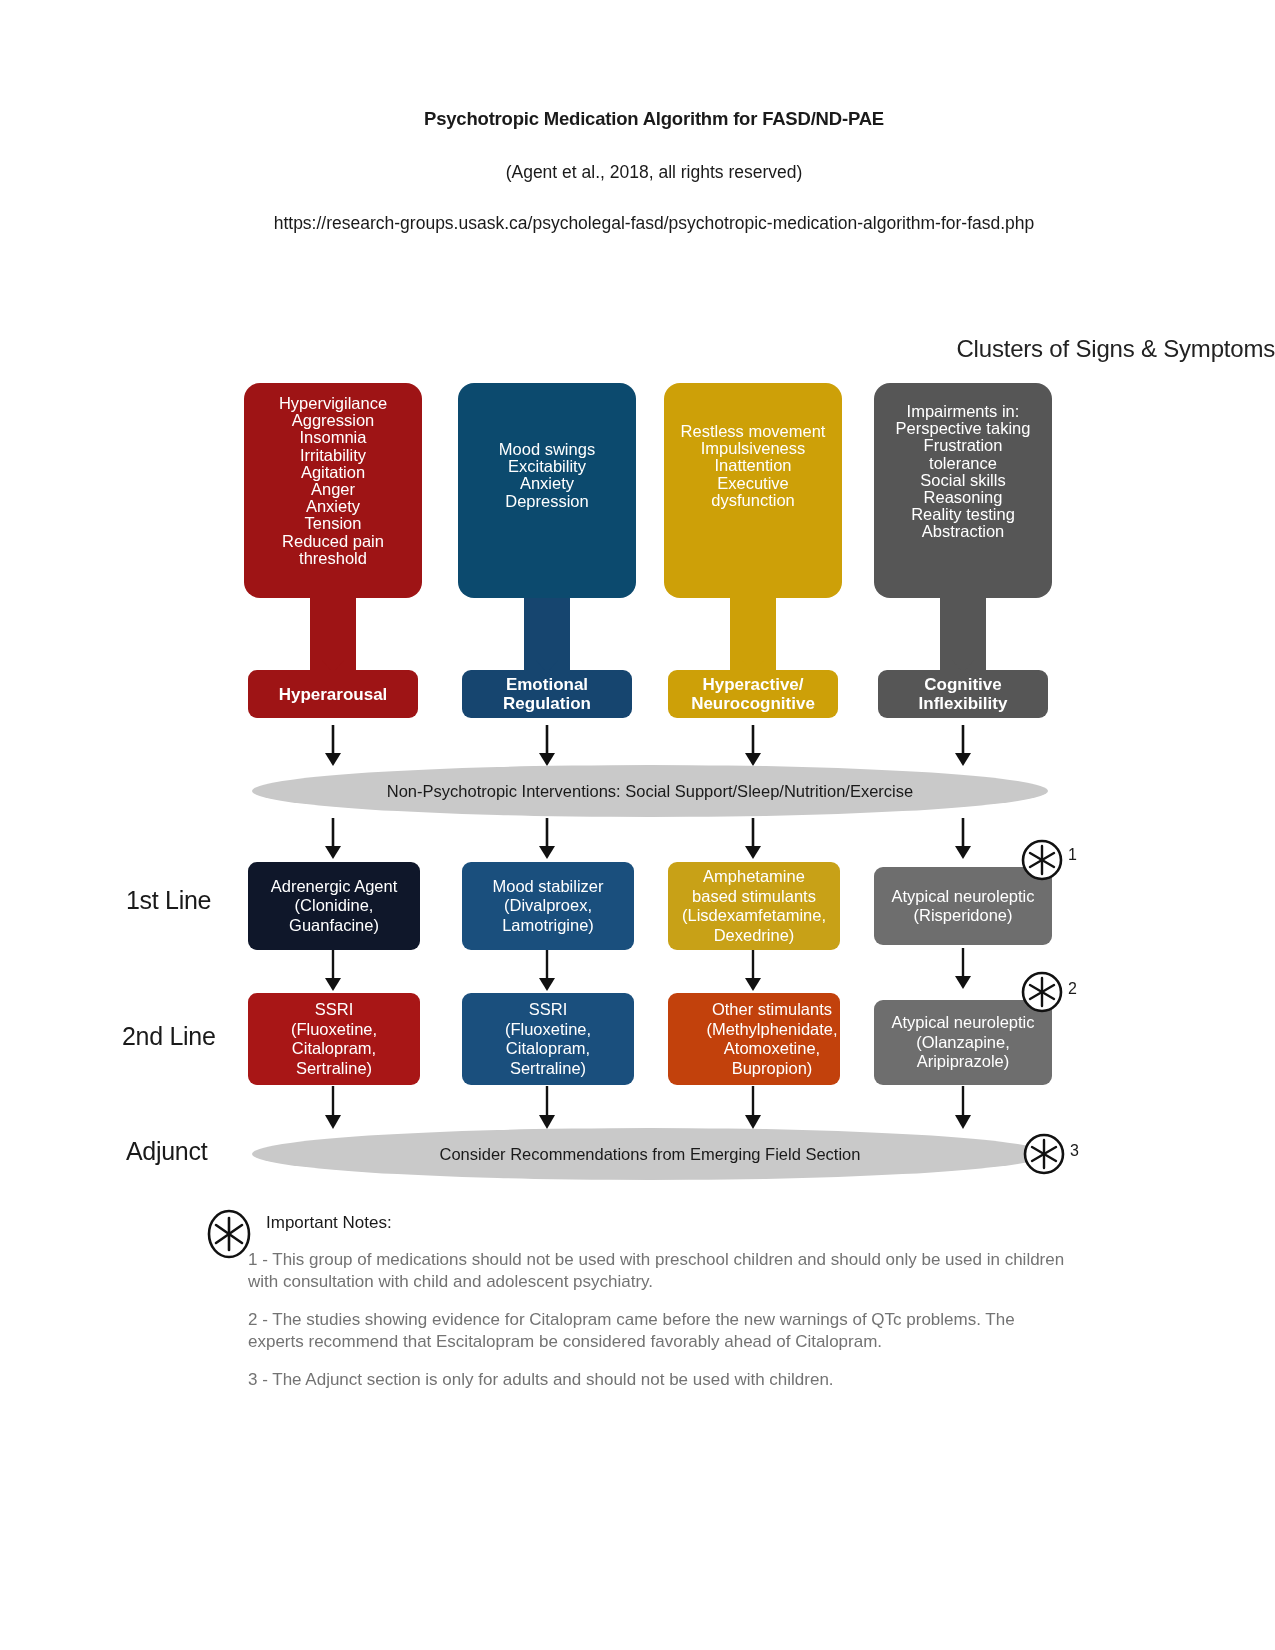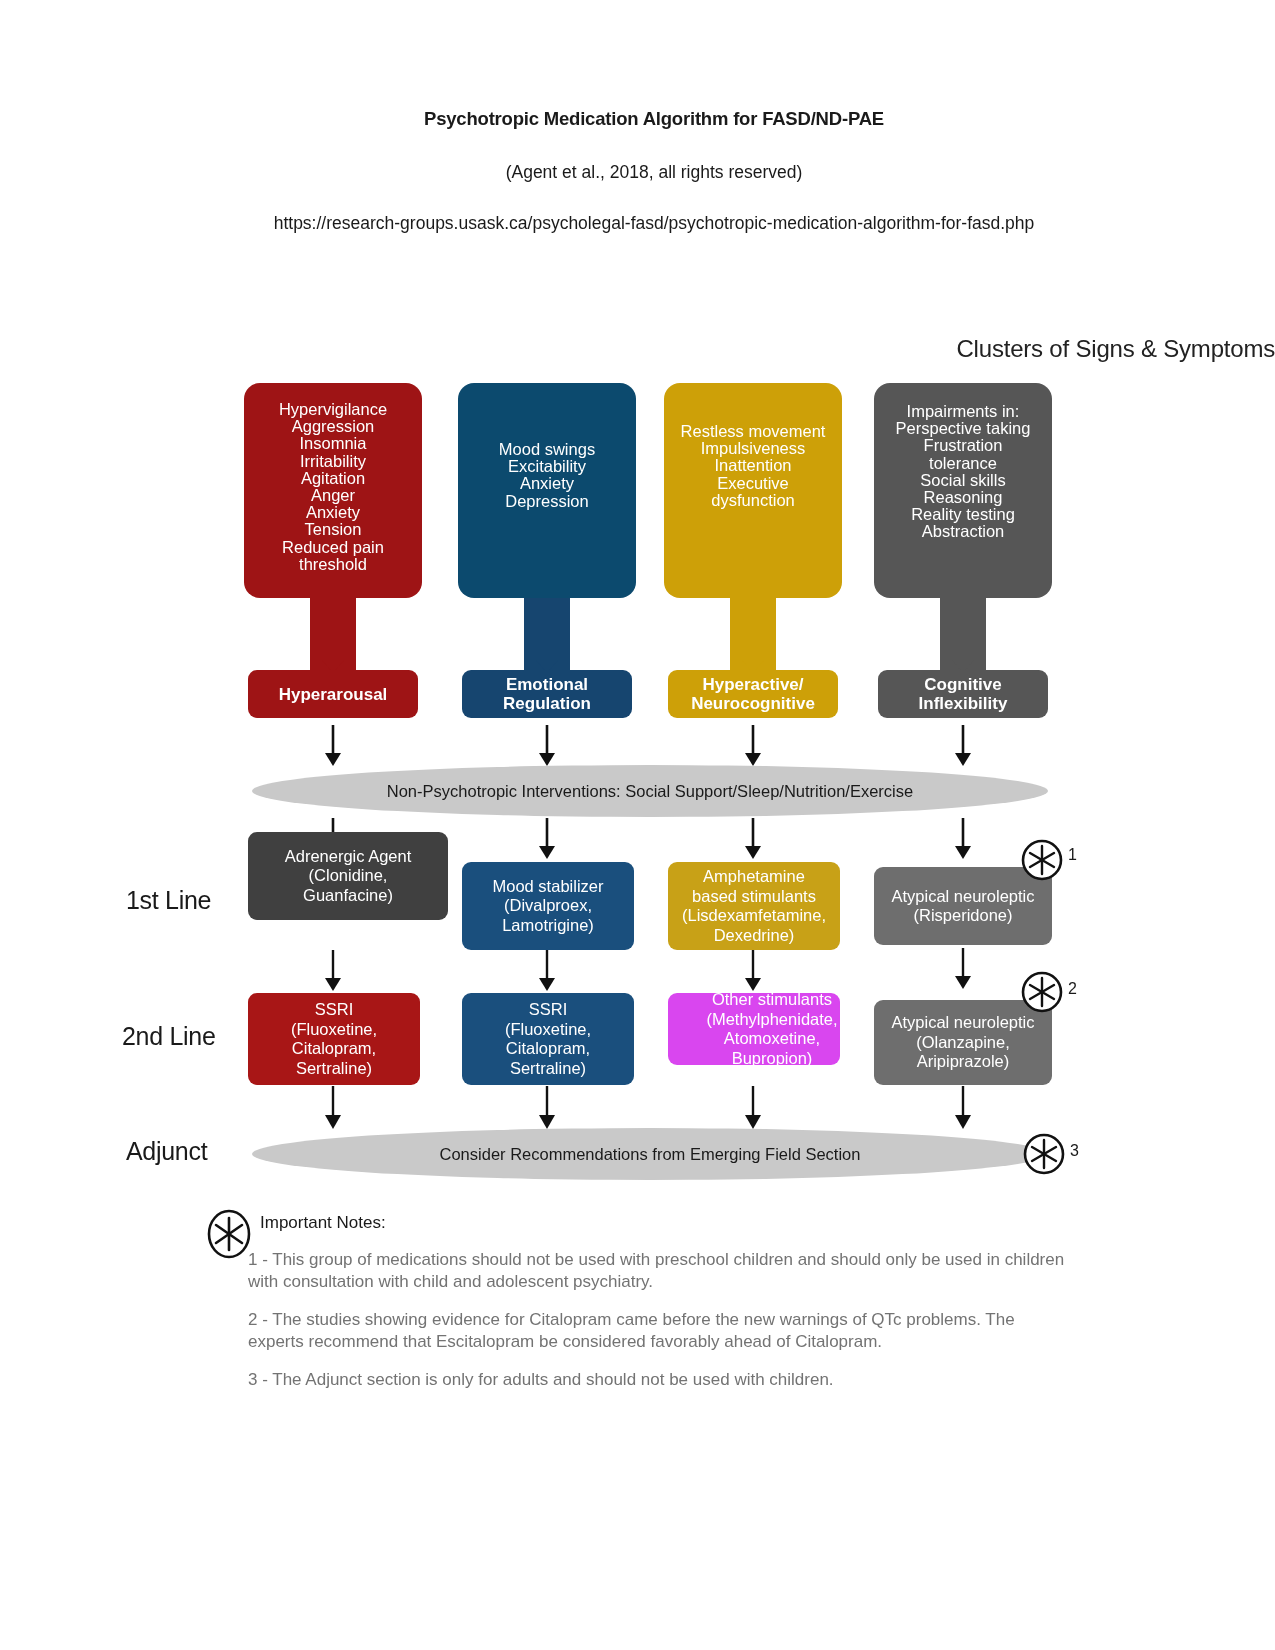--- a/index.html
+++ b/index.html
@@ -51,21 +51,21 @@
   .funnel { position: absolute; }
   .funnel-head {
     position: absolute;
     left: 0; top: 0;
     width: 100%;
     border-radius: 16px;
     color: #fff;
     text-align: center;
     font-size: 16.5px;
     line-height: 17.2px;
-    padding: 18px 6px 10px 6px;
+    padding: 12px 6px 10px 6px;
     white-space: pre-line;
   }
   .funnel-stem {
     position: absolute;
     width: 46px;
     left: 50%;
     margin-left: -23px;
   }
 
   
@@ -129,21 +129,21 @@
     font-size: 16px;
     color: #1a1a1a;
   }
 
   
   .notes { position: absolute; left: 248px; top: 1213px; width: 820px; }
   .notes-head {
     font-size: 17px;
     color: #1a1a1a;
     margin-bottom: 16px;
-    padding-left: 12px;
+    padding-left: 18px;
   }
   .note-item {
     font-size: 17px;
     line-height: 21.5px;
     color: #737373;
     margin-bottom: 17px;
   }
   .ast-notes { position: absolute; left: 205px; top: 1208px; }
 </style>
 </head>
@@ -275,21 +275,21 @@
   </div>
   <div class="arrow" style="left:954px; top:818px;">
     <svg width="18" height="42">
         <line x1="9" y1="0" x2="9" y2="30" stroke="#111" stroke-width="2.6"></line>
         <polygon points="1,28 17,28 9,41" fill="#111"></polygon>
       </svg>
   </div>
 
   <div class="row-label" style="left:126px; top:886px;">1st Line</div>
 
-  <div class="tx-box" style="left:248px; top:832px; width:200px; height:88px; background:#404040;">Adrenergic Agent
+  <div class="tx-box" style="left:248px; top:862px; width:172px; height:88px; background:#0f172a;">Adrenergic Agent
 (Clonidine,
 Guanfacine)</div>
   <div class="tx-box" style="left:462px; top:862px; width:172px; height:88px; background:#1a4f7d;">Mood stabilizer
 (Divalproex,
 Lamotrigine)</div>
   <div class="tx-box" style="left:668px; top:862px; width:172px; height:88px; background:#c8a117;">Amphetamine
 based stimulants
 (Lisdexamfetamine,
 Dexedrine)</div>
   <div class="tx-box" style="left:874px; top:867px; width:178px; height:78px; background:#6e6e6e;">Atypical neuroleptic
@@ -335,21 +335,21 @@
   <div class="row-label" style="left:122px; top:1022px;">2nd Line</div>
 
   <div class="tx-box" style="left:248px; top:993px; width:172px; height:92px; background:#a81616;">SSRI
 (Fluoxetine,
 Citalopram,
 Sertraline)</div>
   <div class="tx-box" style="left:462px; top:993px; width:172px; height:92px; background:#1a4f7d;">SSRI
 (Fluoxetine,
 Citalopram,
 Sertraline)</div>
-  <div class="tx-box" style="left:668px; top:993px; width:172px; height:72px; background:#d946ef;padding-left:40px;">Other stimulants
+  <div class="tx-box" style="left:668px; top:993px; width:172px; height:92px; background:#c2410c;padding-left:40px;">Other stimulants
 (Methylphenidate,
 Atomoxetine,
 Bupropion)</div>
   <div class="tx-box" style="left:874px; top:1000px; width:178px; height:85px; background:#6e6e6e;">Atypical neuroleptic
 (Olanzapine,
 Aripiprazole)</div>
 
   <div class="ast" style="left:1020px; top:970px;">
     <svg width="44" height="44" viewBox="0 0 44 44">
       <circle cx="22" cy="22" r="19" fill="#fff" stroke="#111" stroke-width="2.6"></circle>

